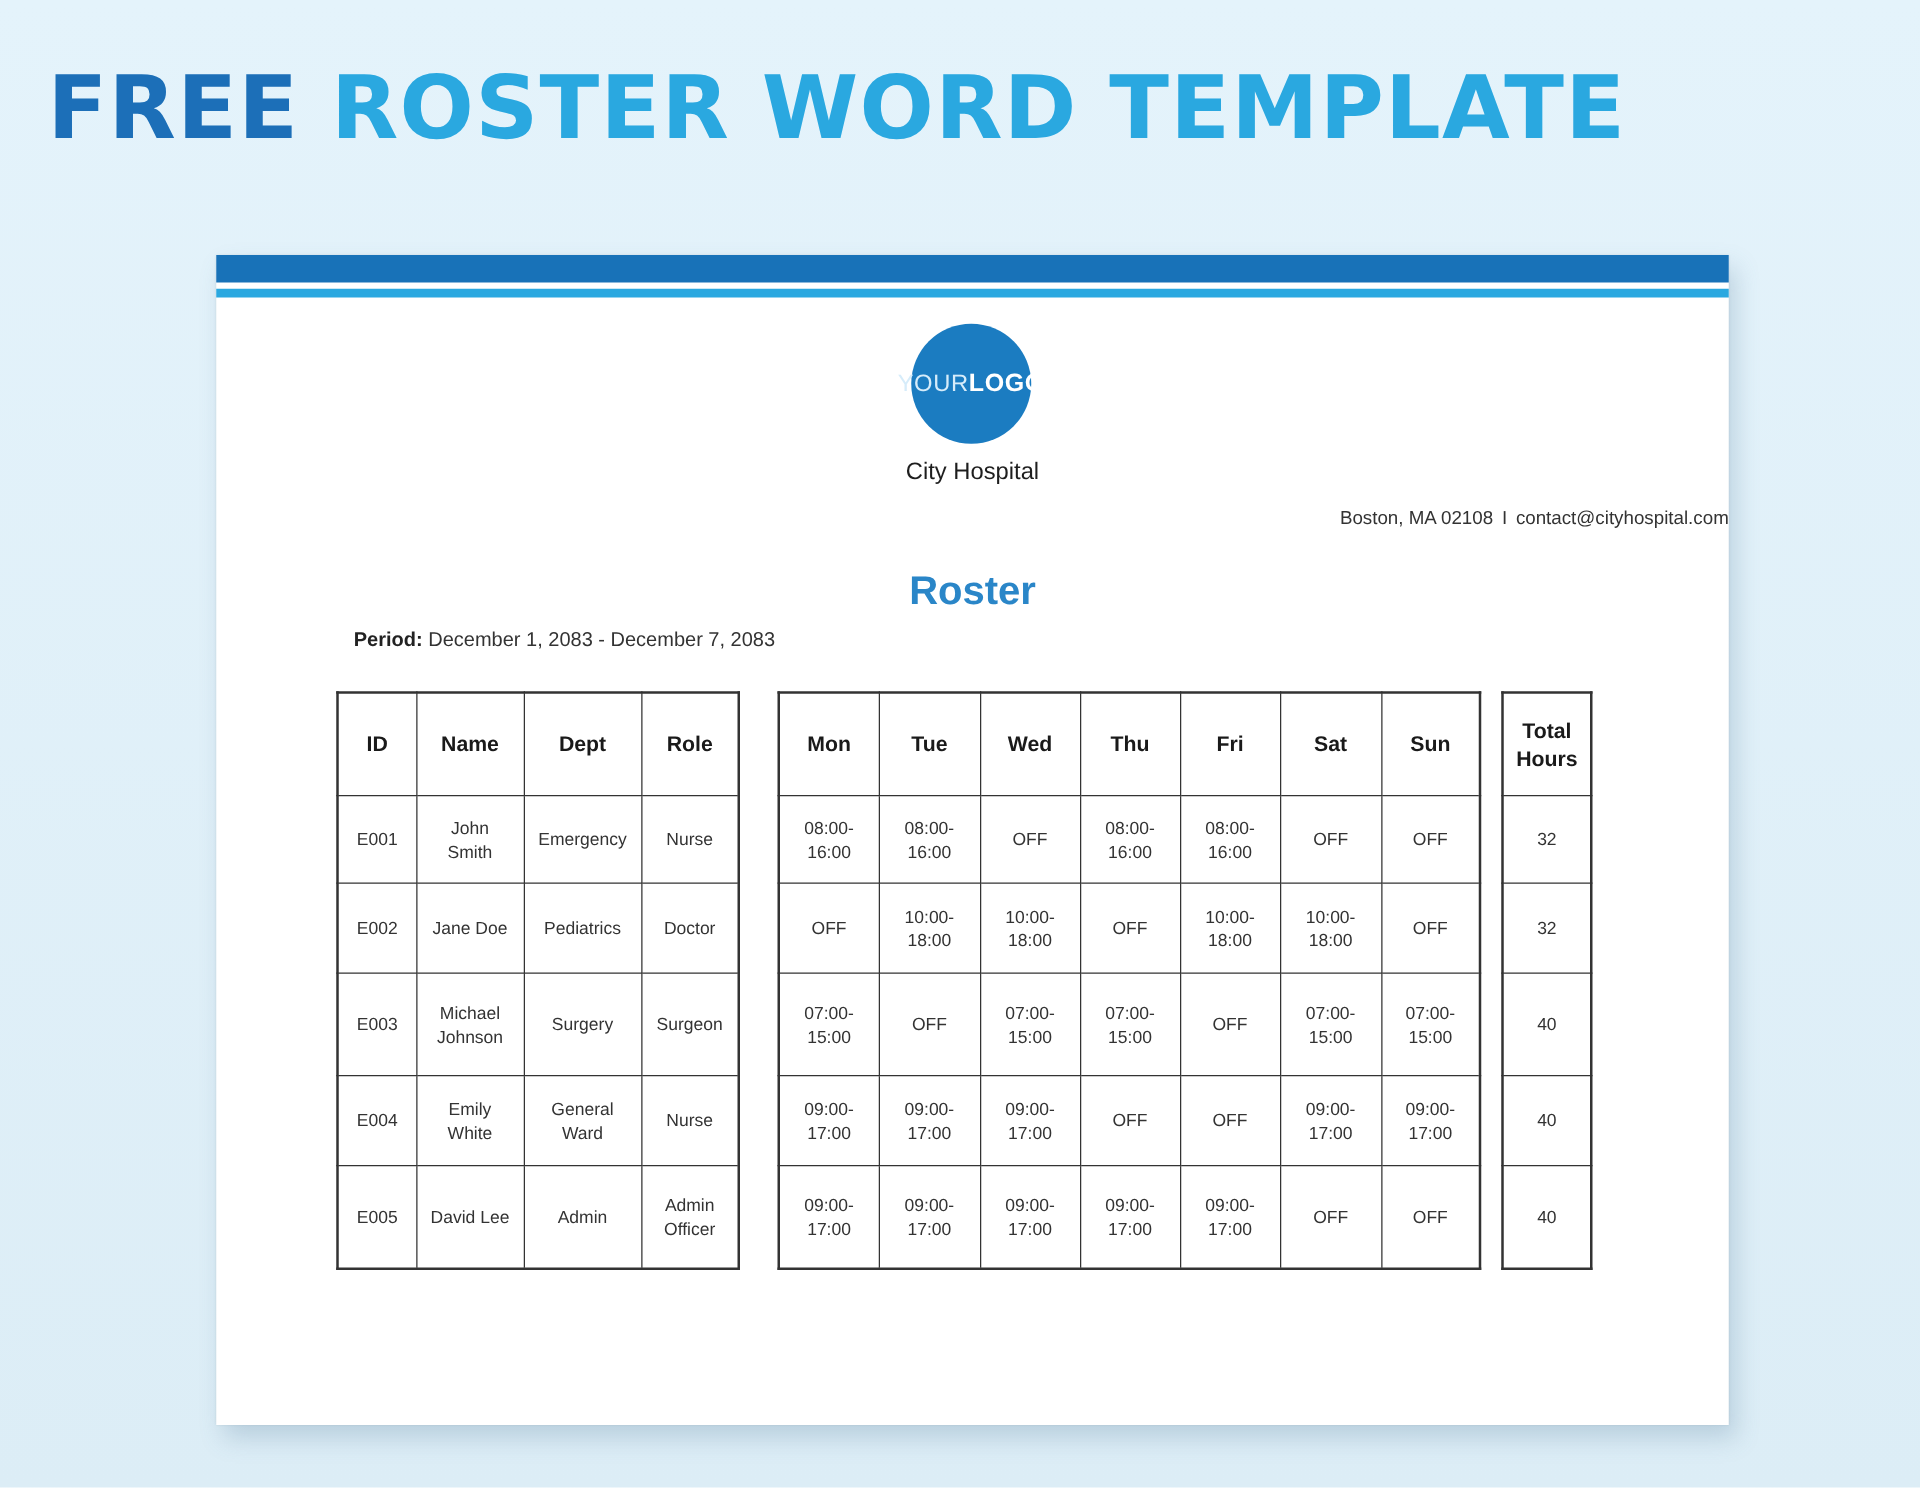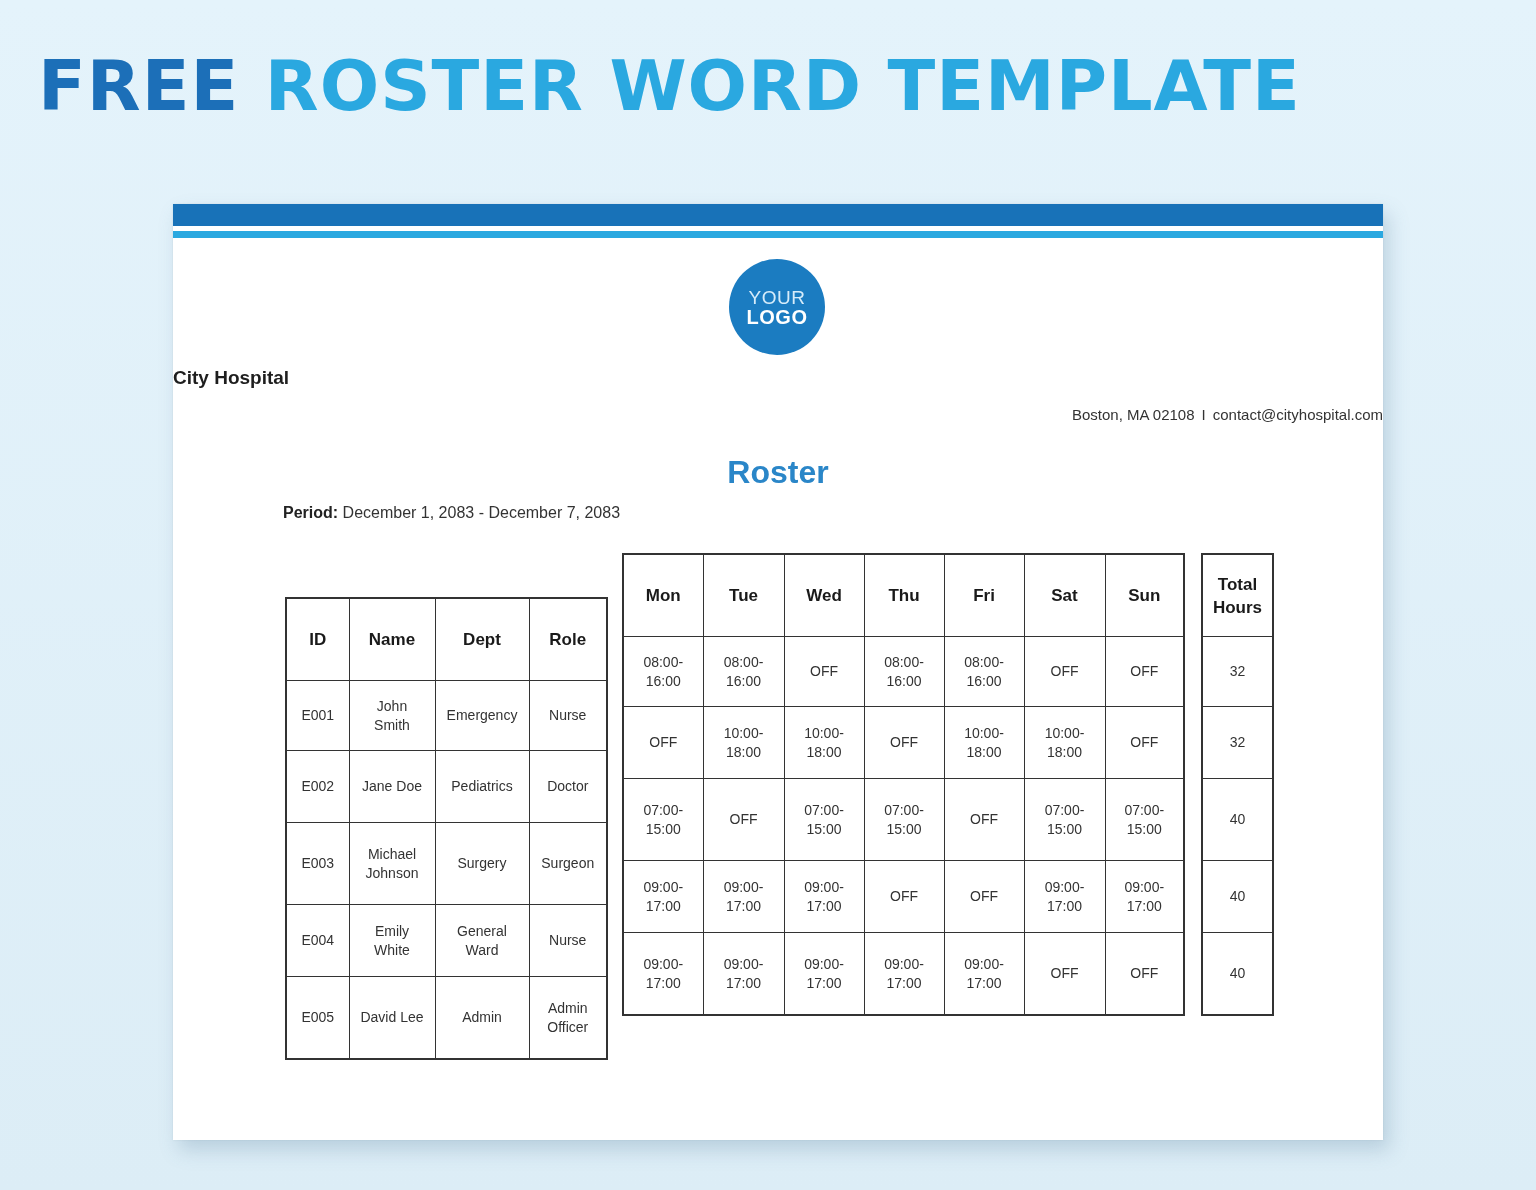--- a/index.html
+++ b/index.html
@@ -18,27 +18,27 @@
   .page {
     position: absolute; left: 173px; top: 204px; width: 1210px; height: 936px;
     background: #fff;
     box-shadow: 6px 10px 18px rgba(80,120,150,0.25), 0 0 2px rgba(0,0,0,0.08);
   }
   .bar-dark { position: absolute; left: 0; top: 0; width: 100%; height: 22px; background: #1872b8; }
   .bar-light { position: absolute; left: 0; top: 27px; width: 100%; height: 7px; background: #2aa8e0; }
   .logo {
     position: absolute; left: 556px; top: 55px; width: 96px; height: 96px;
     border-radius: 50%; background: #1b7cc1; color: #fff;
-    display: flex; flex-direction: column; align-items: center; justify-content: center;
+    display: flex; align-items: center; justify-content: center;
   }
   .logo .l1 { font-size: 19px; line-height: 19px; color: #d6ecfa; letter-spacing: 0.5px; }
   .logo .l2 { font-size: 20px; line-height: 20px; font-weight: bold; letter-spacing: 0.5px; }
   .org-name {
-    position: absolute; left: 0; width: 100%; top: 163px; text-align: left;
-    font-size: 19px; font-weight: bold; color: #1e1e1e;
+    position: absolute; left: 0; width: 100%; top: 163px; text-align: center;
+    font-size: 19px; font-weight: normal; color: #1e1e1e;
   }
   .org-contact {
     position: absolute; left: 0; width: 100%; top: 202px; text-align: right;
     font-size: 15px; color: #333;
   }
   .org-contact .sep { margin: 0 7px; }
   .doc-title {
     position: absolute; left: 0; width: 100%; top: 250px; text-align: center;
     font-size: 32px; font-weight: bold; color: #2a86c8;
   }
@@ -54,21 +54,21 @@
     border: 1.5px solid #333; text-align: center; vertical-align: middle;
     padding: 0 2px; overflow: hidden;
   }
   table.roster th { font-size: 17px; font-weight: bold; color: #1a1a1a; height: 81px; line-height: 23px; }
   table.roster td { font-size: 14px; color: #333; line-height: 19px; }
   table.roster tr.r0 td { height: 69px; }
   table.roster tr.r1 td { height: 71px; }
   table.roster tr.r2 td { height: 81px; }
   table.roster tr.r3 td { height: 71px; }
   table.roster tr.r4 td { height: 81px; }
-  #t-info { left: 112px; top: 349px; width: 321px; margin-top: 44px; }
+  #t-info { left: 96px; top: 349px; width: 321px; }
   #t-days { left: 449px; top: 349px; width: 561px; }
   #t-total { left: 1028px; top: 349px; width: 71px; border-radius: 32px; }
 </style>
 </head>
 <body>
 
 <div class="banner">
   <span class="w1">FREE</span>
   <span class="w2">ROSTER WORD TEMPLATE</span>
 </div>

